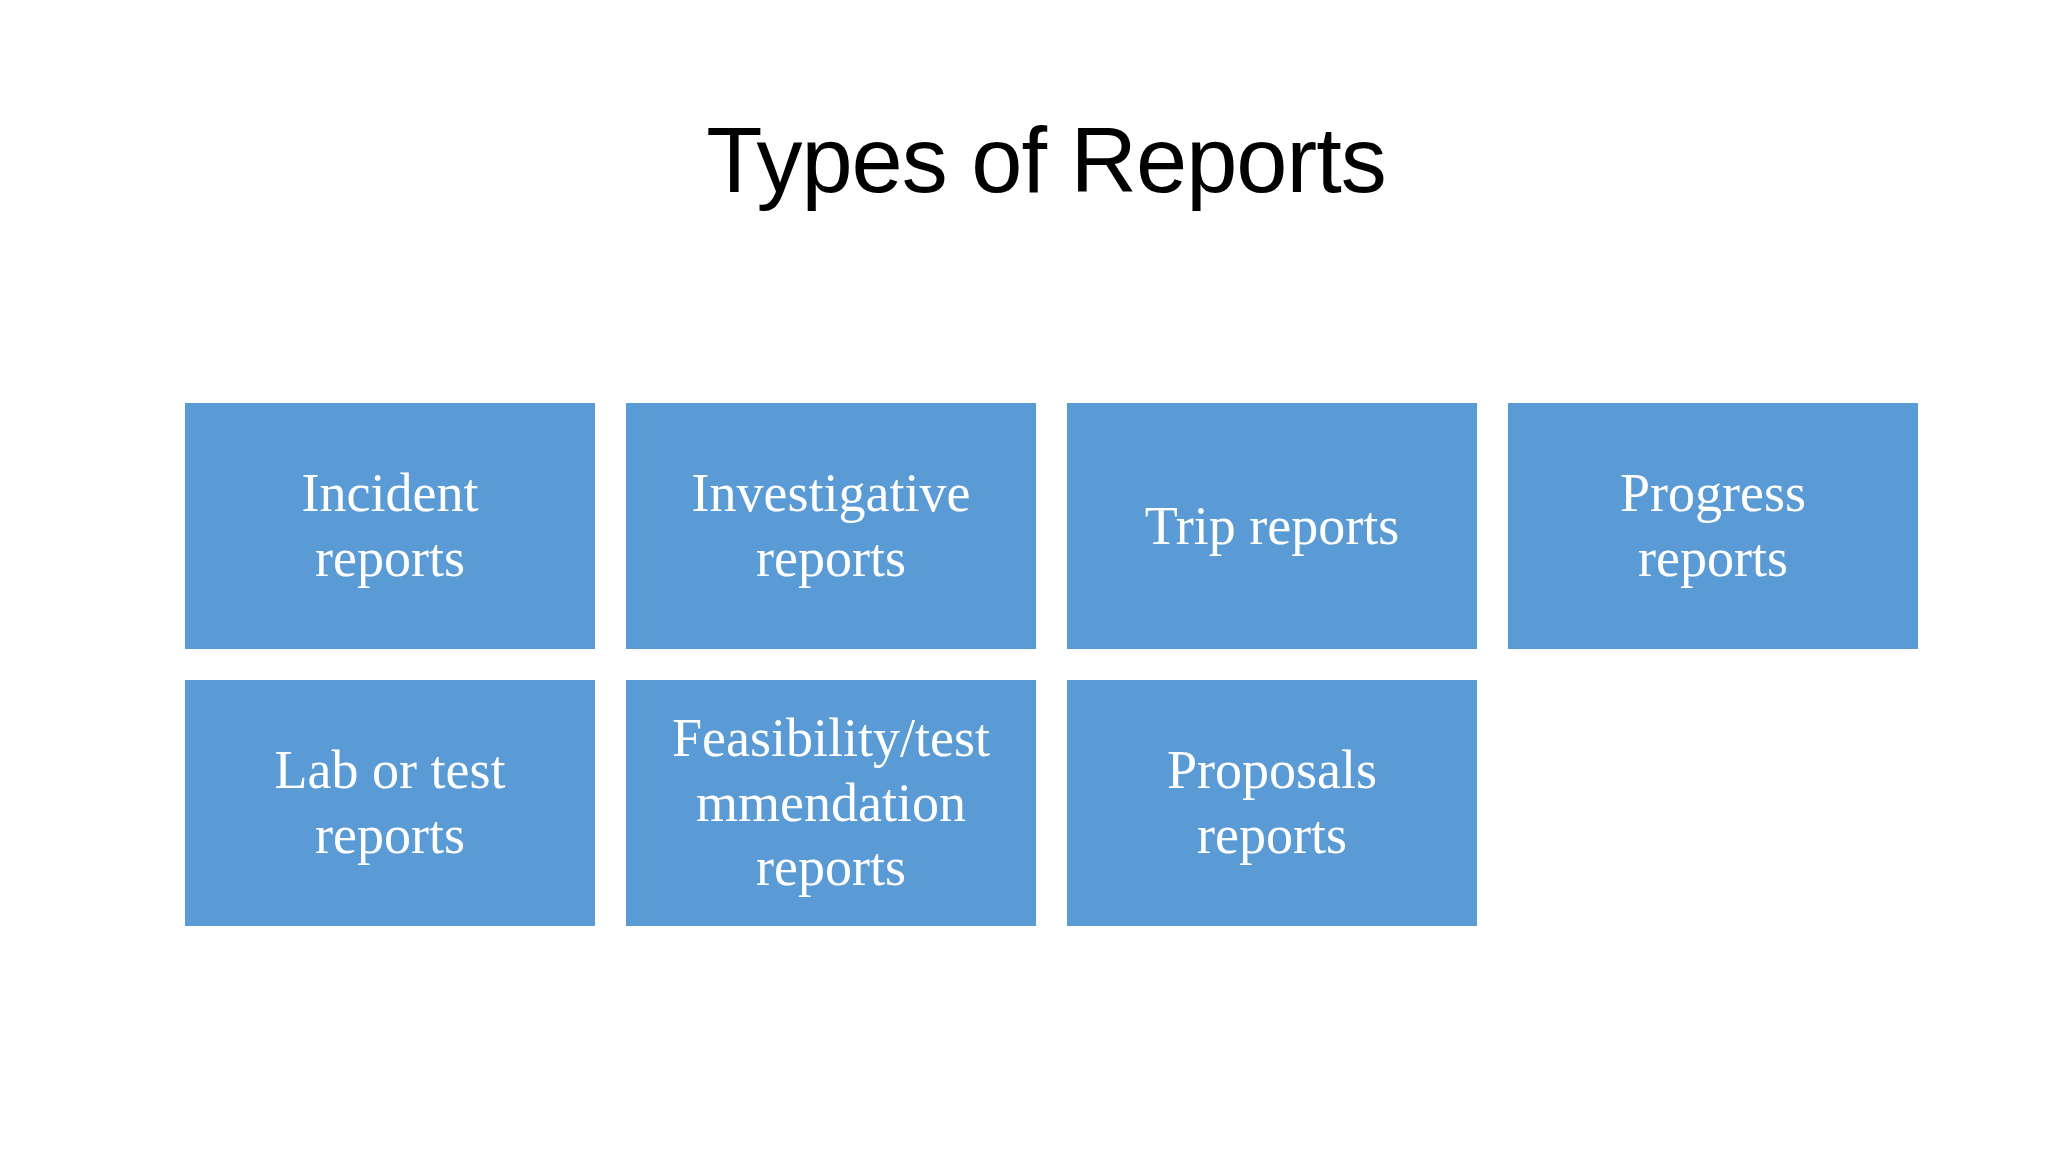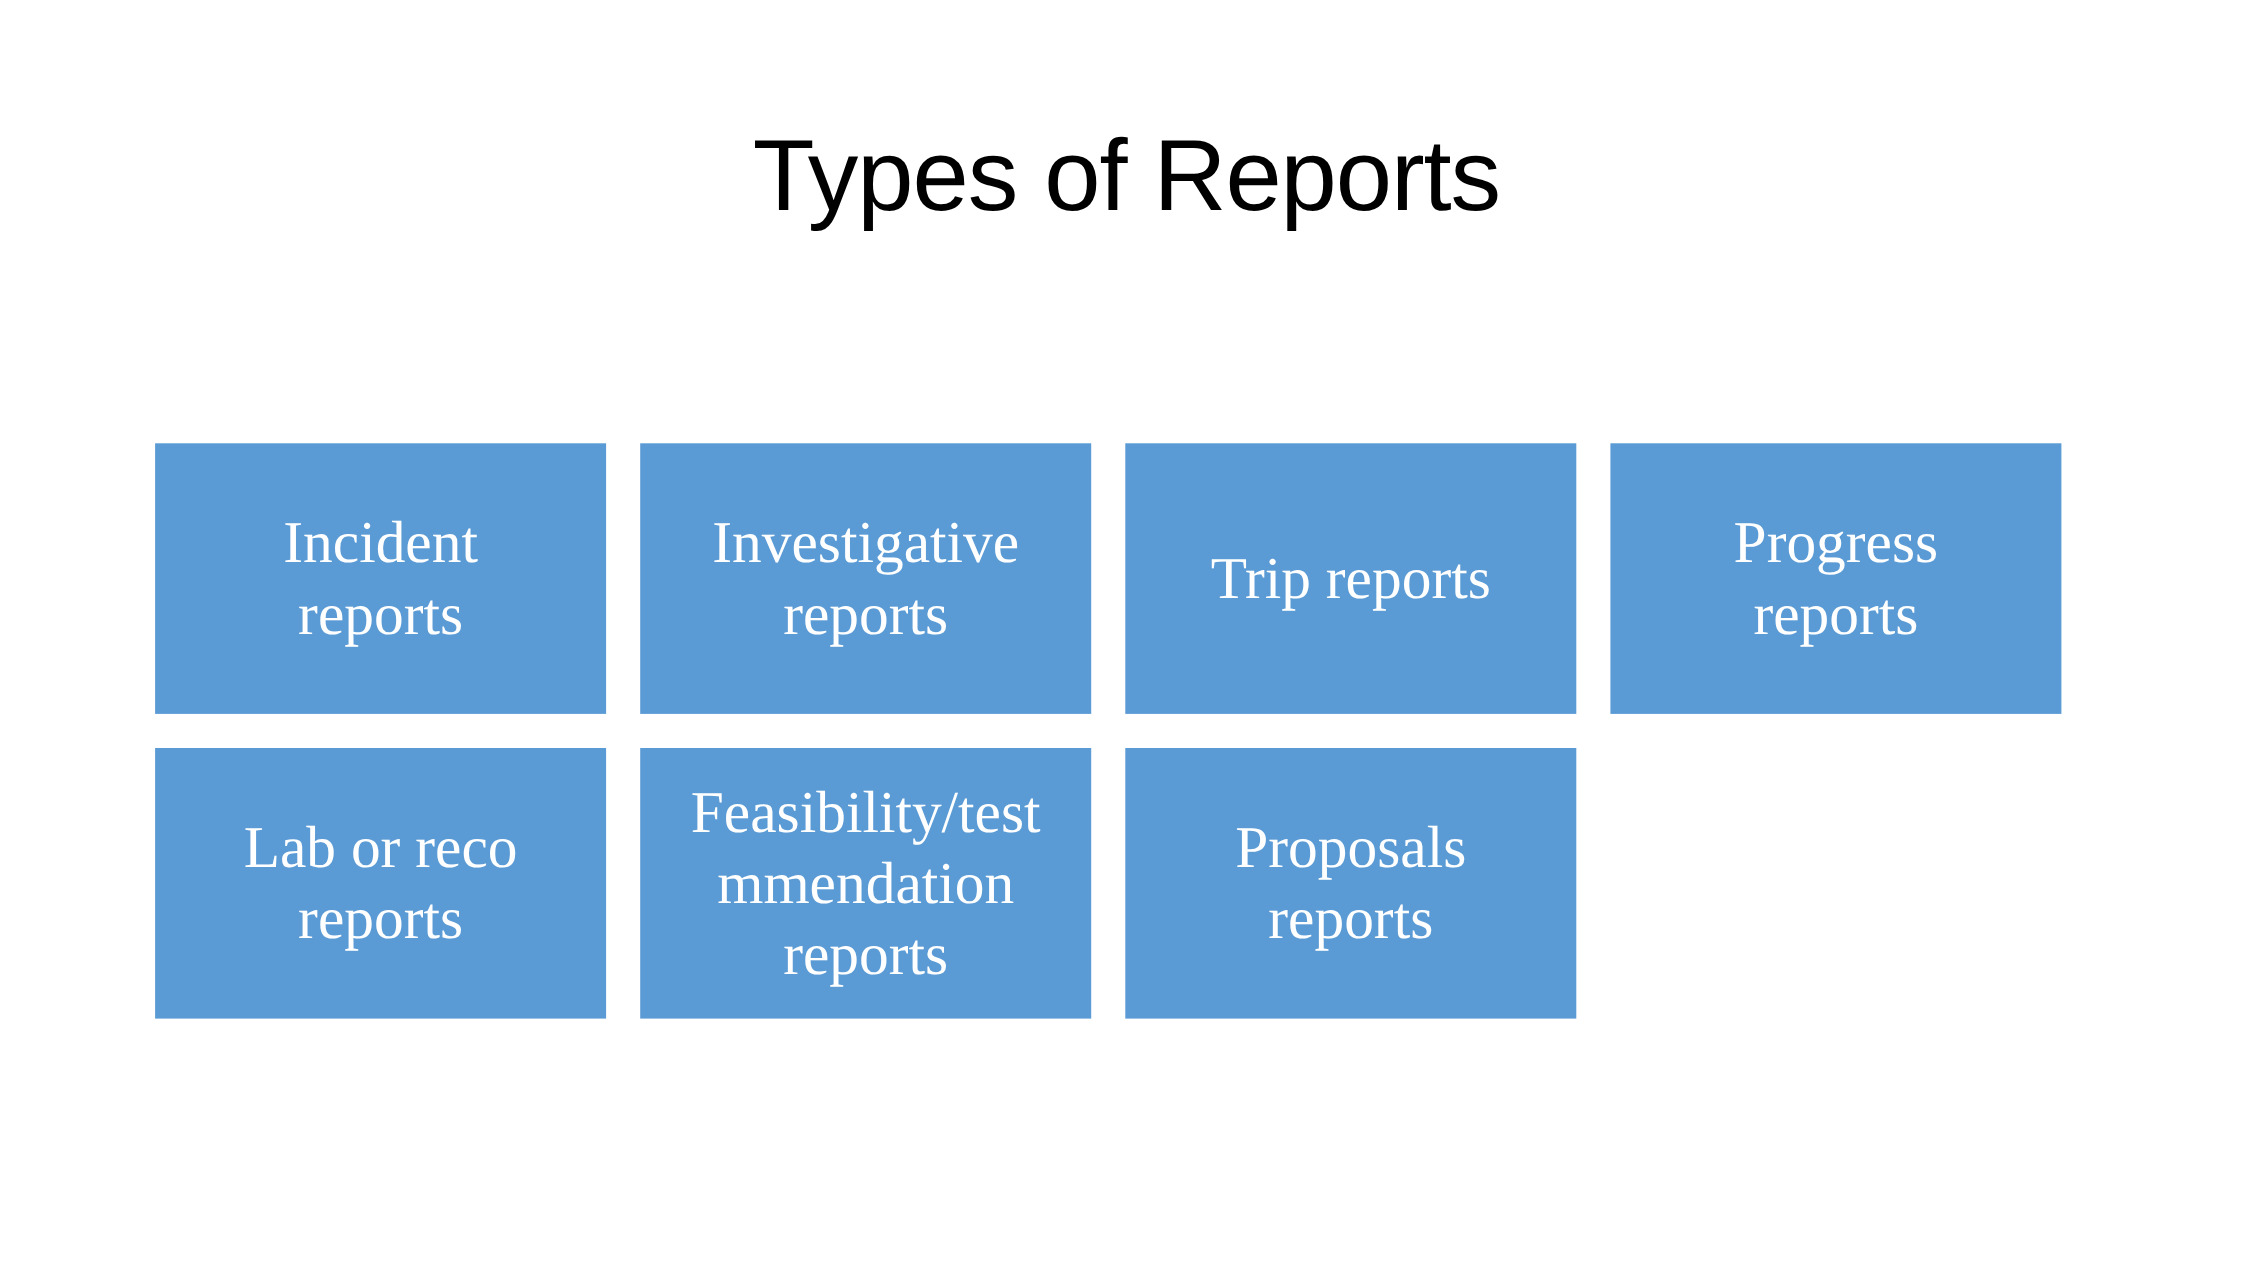--- a/index.html
+++ b/index.html
@@ -11,20 +11,21 @@
     height: 1152px;
     position: relative;
     background: #ffffff;
     overflow: hidden;
     font-family: "Liberation Sans", sans-serif;
   }
   .slide {
     position: absolute;
     inset: 0;
     background: #ffffff;
+    margin-left: 44px;
   }
   .slide-title {
     position: absolute;
     top: 114px;
     left: 0;
     width: 100%;
     text-align: center;
     font-family: "Liberation Sans", "DejaVu Sans", sans-serif;
     font-size: 92px;
     line-height: 1;
@@ -76,21 +77,21 @@
 reports</span>
     </div>
     <div class="report-box">
       <span>Trip reports</span>
     </div>
     <div class="report-box">
       <span>Progress
 reports</span>
     </div>
     <div class="report-box">
-      <span>Lab or reco
+      <span>Lab or test
 reports</span>
     </div>
     <div class="report-box">
       <span>Feasibility/test
 mmendation
 reports</span>
     </div>
     <div class="report-box">
       <span>Proposals
 reports</span>

